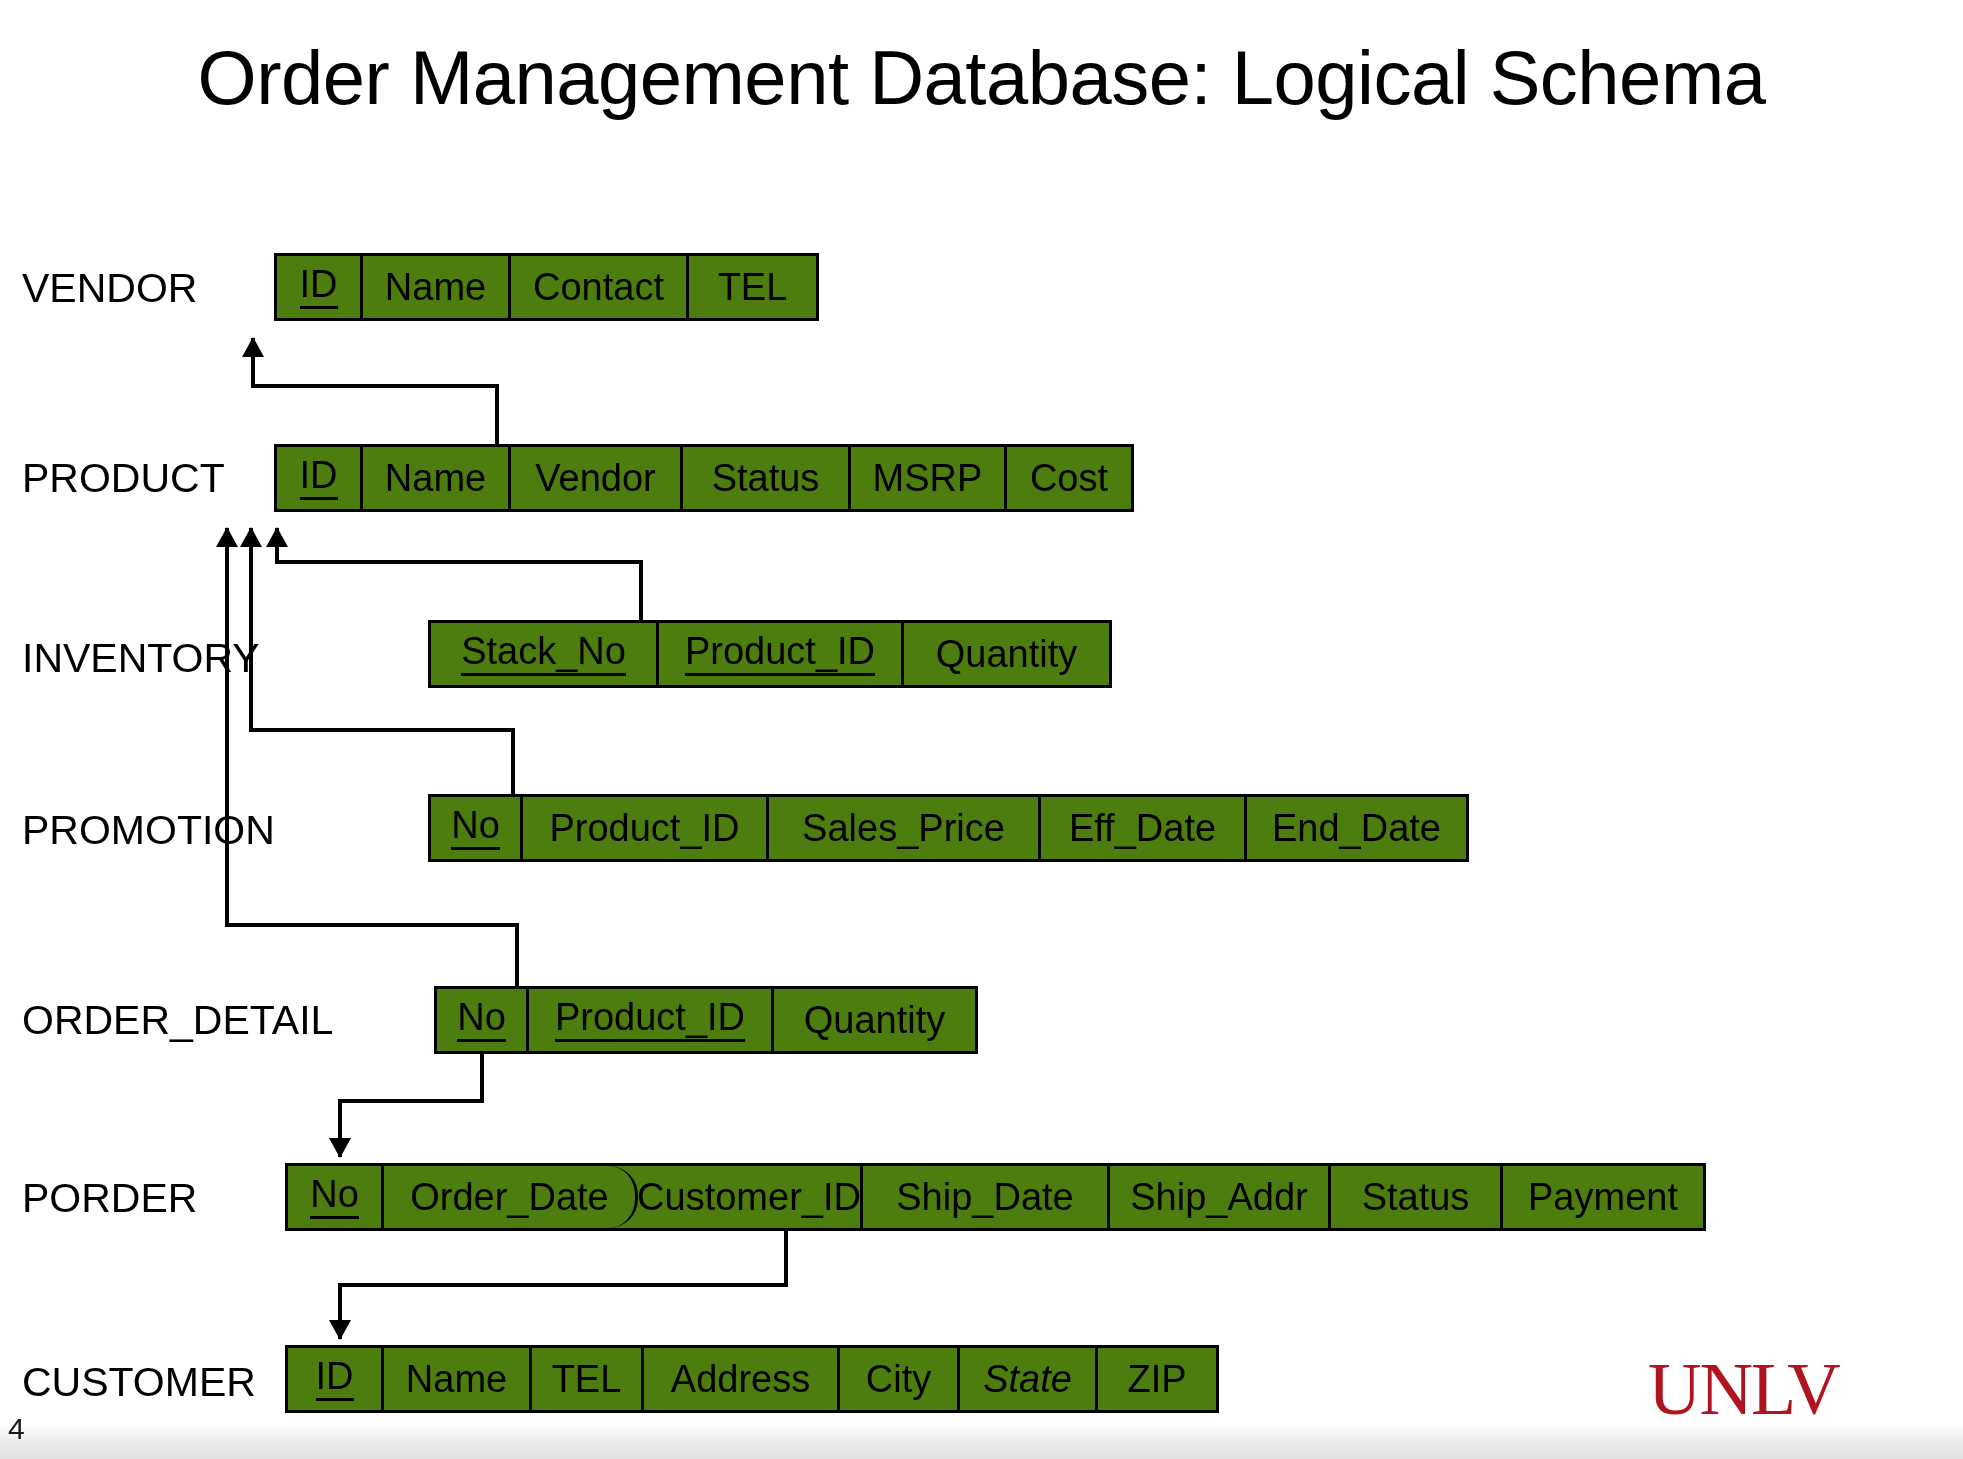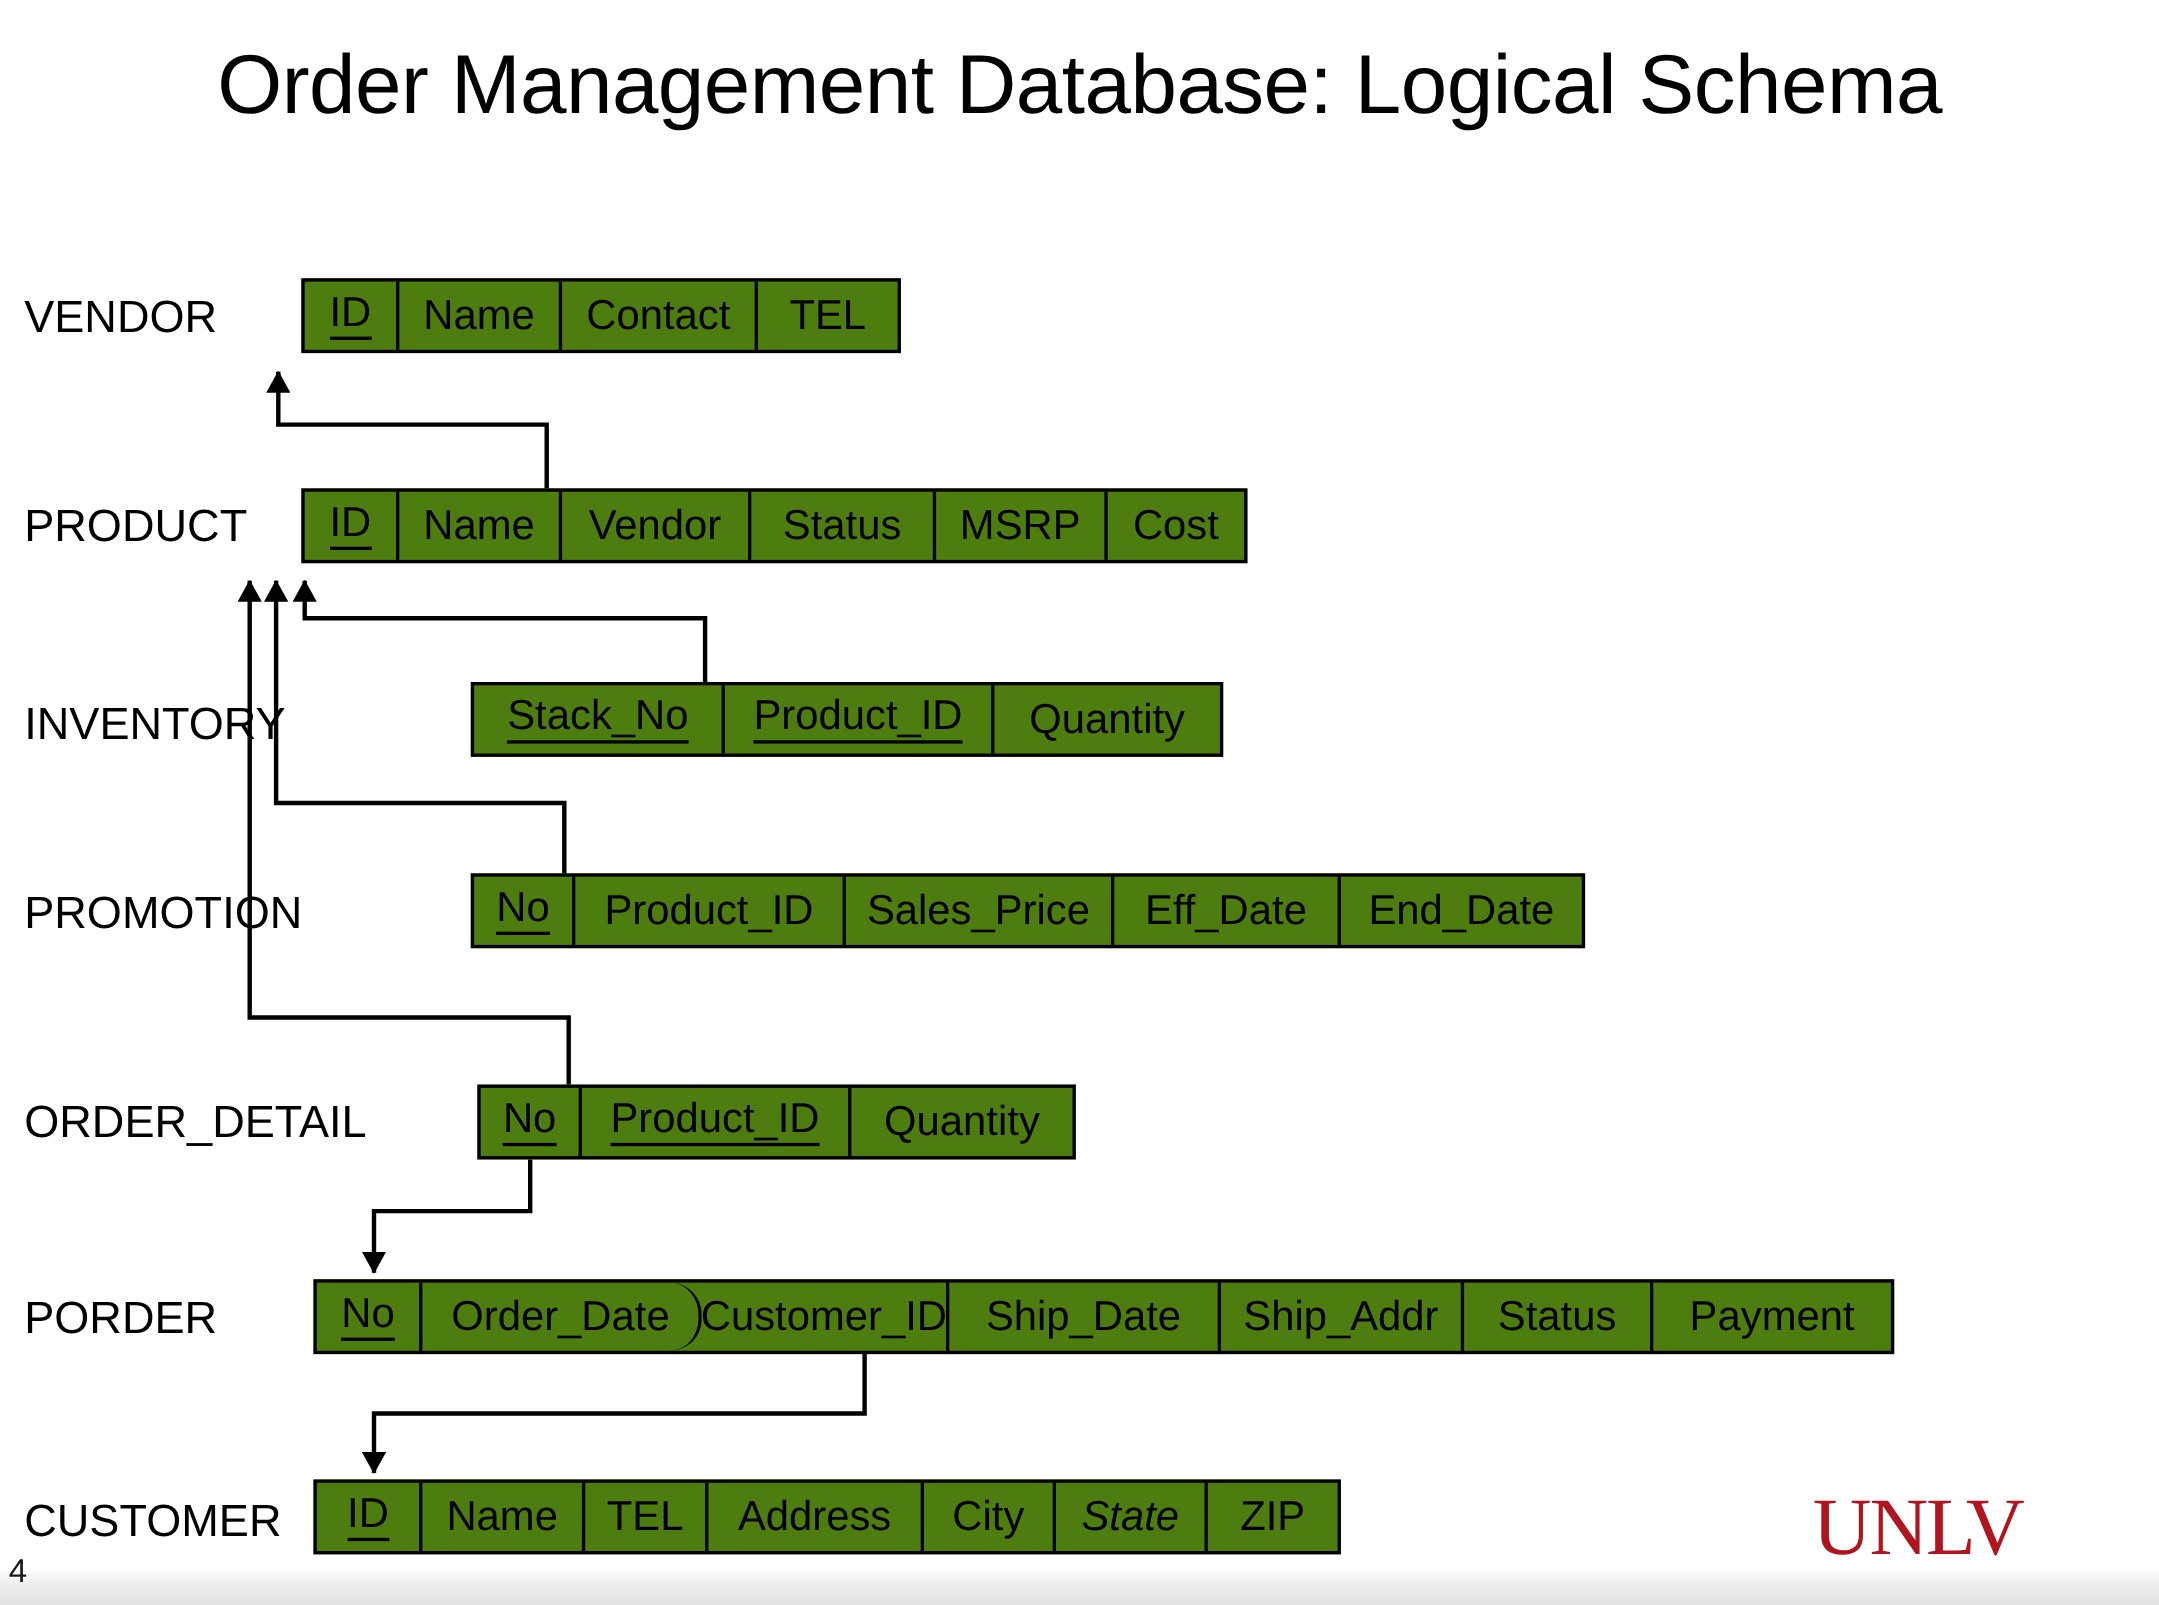--- a/index.html
+++ b/index.html
@@ -182,21 +182,21 @@
       </div>
   </div>
 
   <div class="relation" style="left:428px; top:794px;">
     <div class="attr pk" style="width:92px;">
         <span>No</span>
       </div>
     <div class="attr" style="width:246px;">
         <span>Product_ID</span>
       </div>
-    <div class="attr" style="width:244px;">
+    <div class="attr" style="width:272px;">
         <span>Sales_Price</span>
       </div>
     <div class="attr" style="width:206px;">
         <span>Eff_Date</span>
       </div>
     <div class="attr" style="width:219px;">
         <span>End_Date</span>
       </div>
   </div>
 
@@ -224,21 +224,21 @@
       </div>
     <div class="attr" style="width:247px;">
         <span>Ship_Date</span>
       </div>
     <div class="attr" style="width:221px;">
         <span>Ship_Addr</span>
       </div>
     <div class="attr" style="width:172px;">
         <span>Status</span>
       </div>
-    <div class="attr" style="width:216px;">
+    <div class="attr" style="width:200px;">
         <span>Payment</span>
       </div>
   </div>
 
   <div class="relation" style="left:285px; top:1345px;">
     <div class="attr pk" style="width:96px;">
         <span>ID</span>
       </div>
     <div class="attr" style="width:148px;">
         <span>Name</span>

